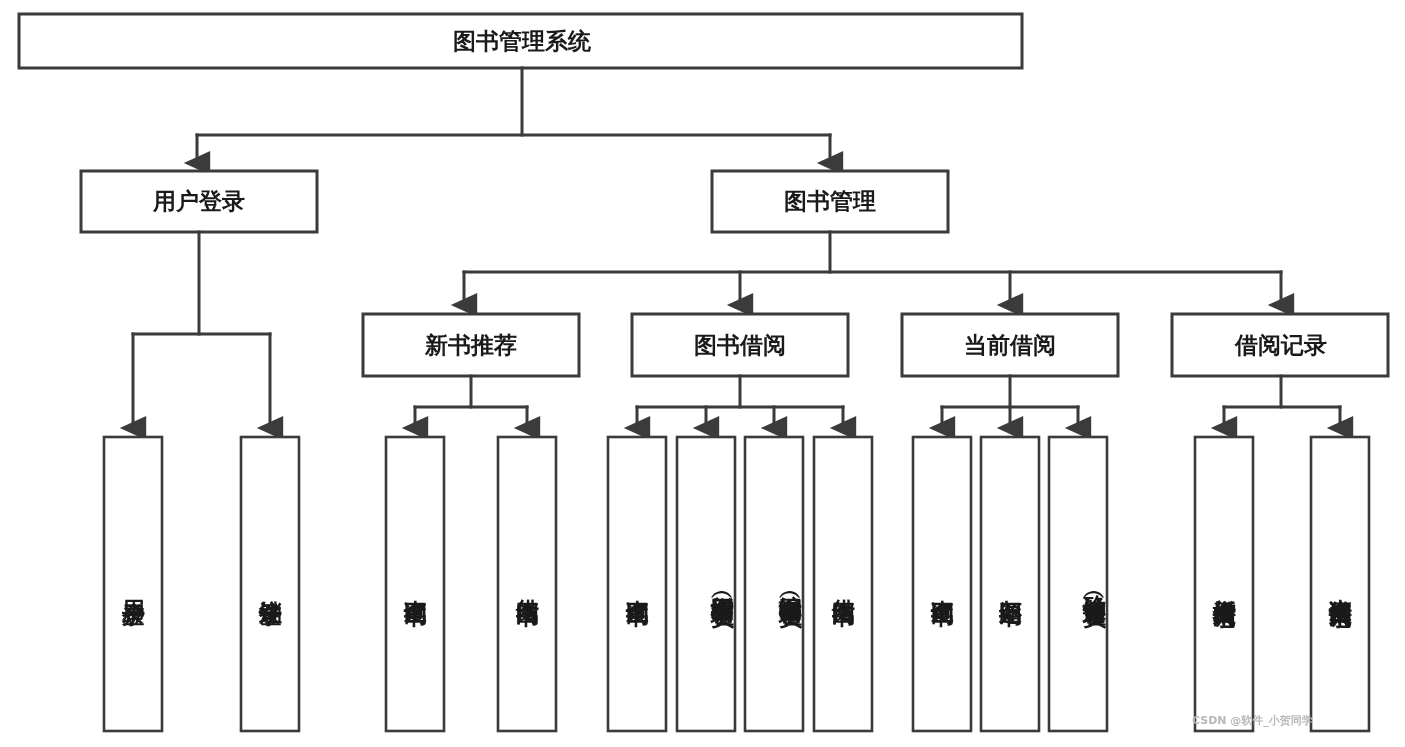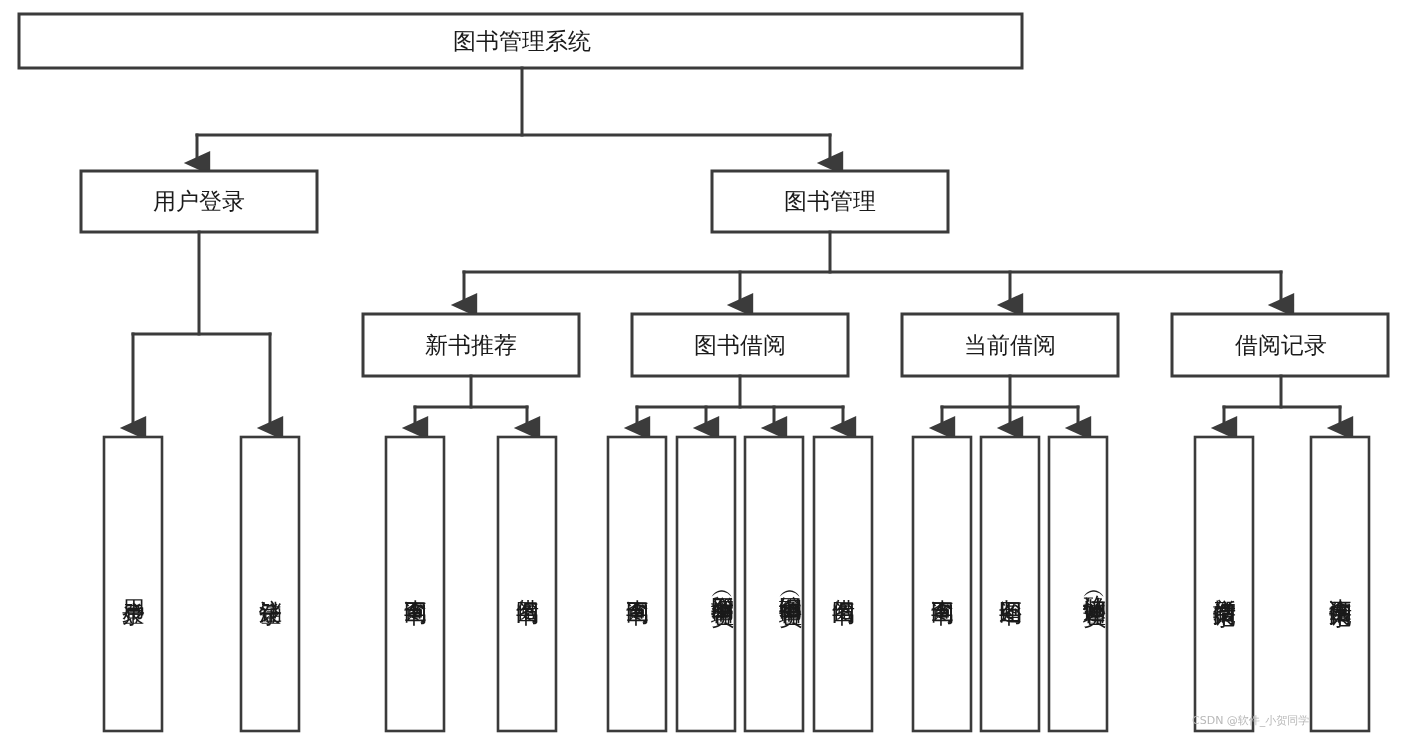--- a/index.html
+++ b/index.html
@@ -13,20 +13,21 @@
     height: 747px;
     font-family: "DejaVu Sans", "Liberation Sans", sans-serif;
     overflow: hidden;
     position: relative;
   }
   #diagram-root {
     position: relative;
     width: 1405px;
     height: 747px;
     background: #ffffff;
+    font-weight: bold;
   }
   svg.diagram {
     position: absolute;
     left: 0;
     top: 0;
     width: 1405px;
     height: 747px;
     display: block;
   }
   .node-box {

